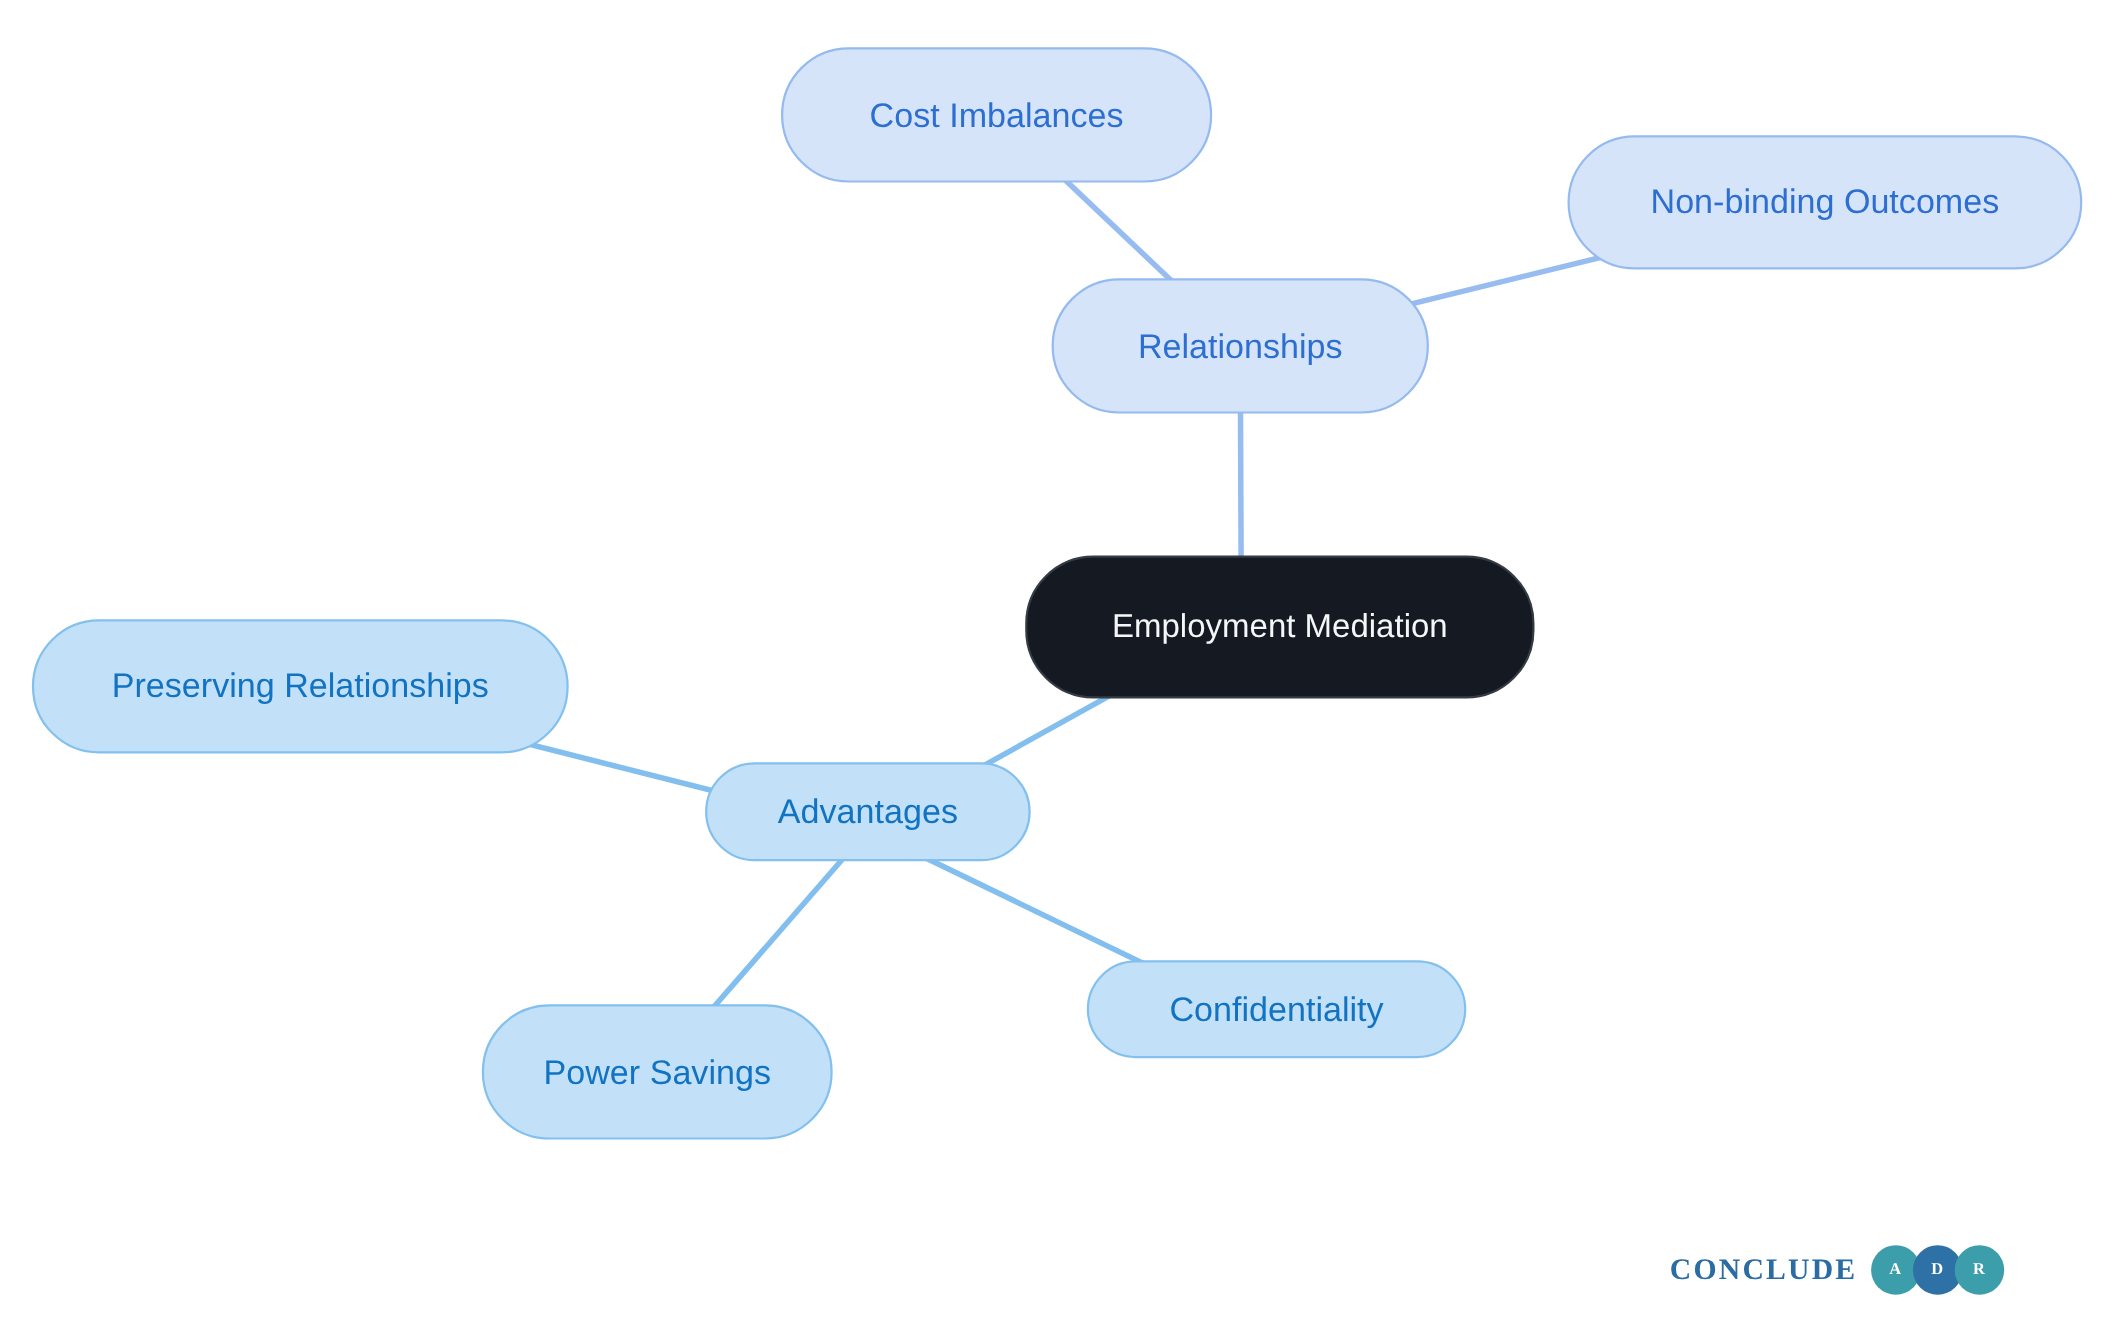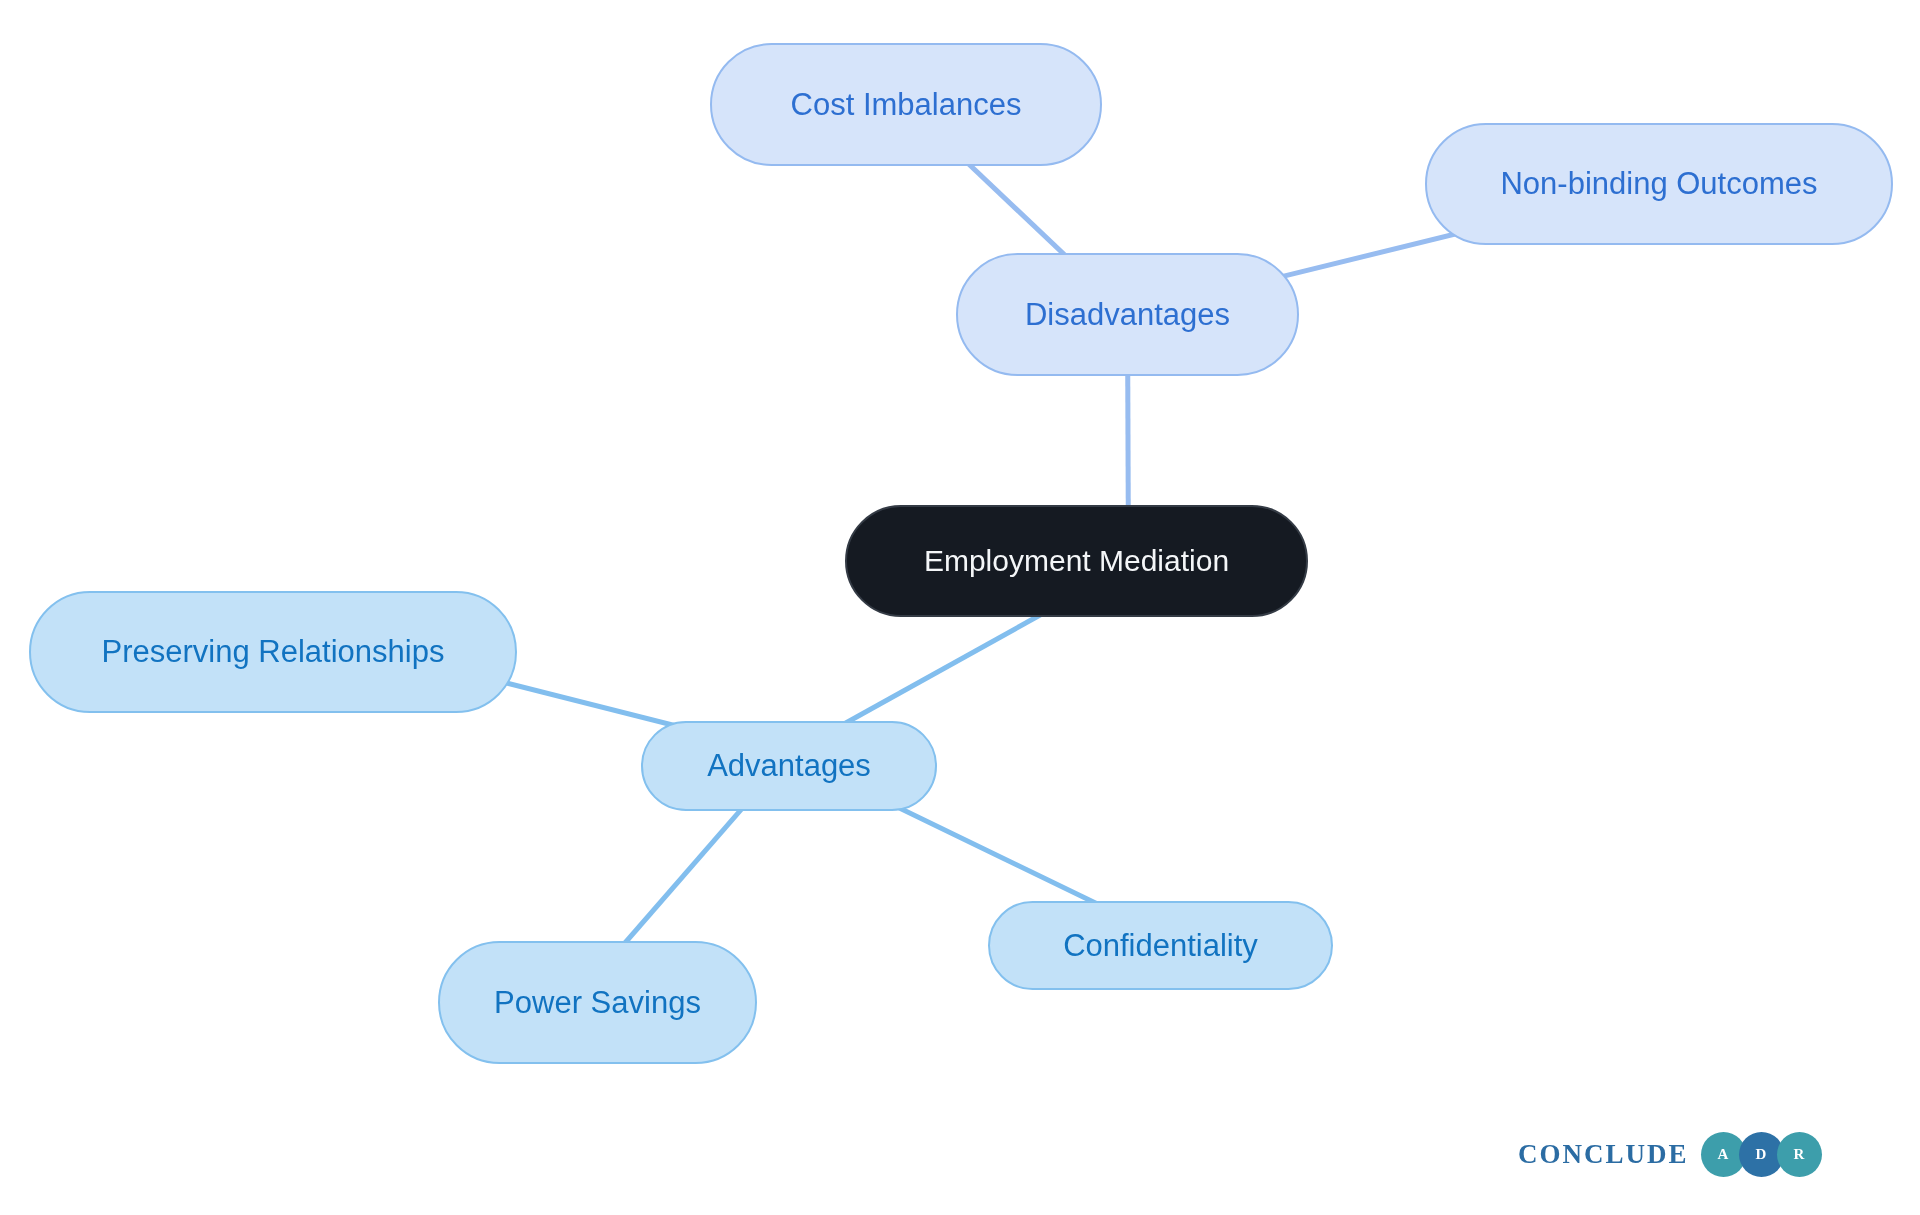--- a/index.html
+++ b/index.html
@@ -23,21 +23,20 @@
   }
   .node.top{
     background:var(--branch-top-fill);
     border:2px solid var(--branch-top-border);
     color:var(--branch-top-text);
   }
   .node.bottom{
     background:var(--branch-bottom-fill);
     border:2px solid var(--branch-bottom-border);
     color:var(--branch-bottom-text);
-    margin-top:28px;
   }
   .node.root{
     background:var(--center-fill);
     border:2px solid var(--center-border);
     color:var(--center-text);
     font-size:30px;
   }
   .logo{
     position:absolute;left:1518px;top:1132px;z-index:3;
     display:flex;align-items:center;gap:12px;
@@ -78,24 +77,24 @@
 
   <div class="node top" style="left:710px;top:43px;width:392px;height:123px;">
     <span>Cost Imbalances</span>
   </div>
 
   <div class="node top" style="left:1425px;top:123px;width:468px;height:122px;">
     <span>Non-binding Outcomes</span>
   </div>
 
   <div class="node top" style="left:956px;top:253px;width:343px;height:123px;">
-    <span>Disadvantages</span>
+    <span>Relationships</span>
   </div>
 
-  <div class="node root" style="left:845px;top:505px;width:463px;height:112px;">
+  <div class="node root" style="left:932px;top:505px;width:463px;height:130px;">
     <span>Employment Mediation</span>
   </div>
 
   <div class="node bottom" style="left:29px;top:563px;width:488px;height:122px;">
     <span>Preserving Relationships</span>
   </div>
 
   <div class="node bottom" style="left:641px;top:693px;width:296px;height:90px;">
     <span>Advantages</span>
   </div>

